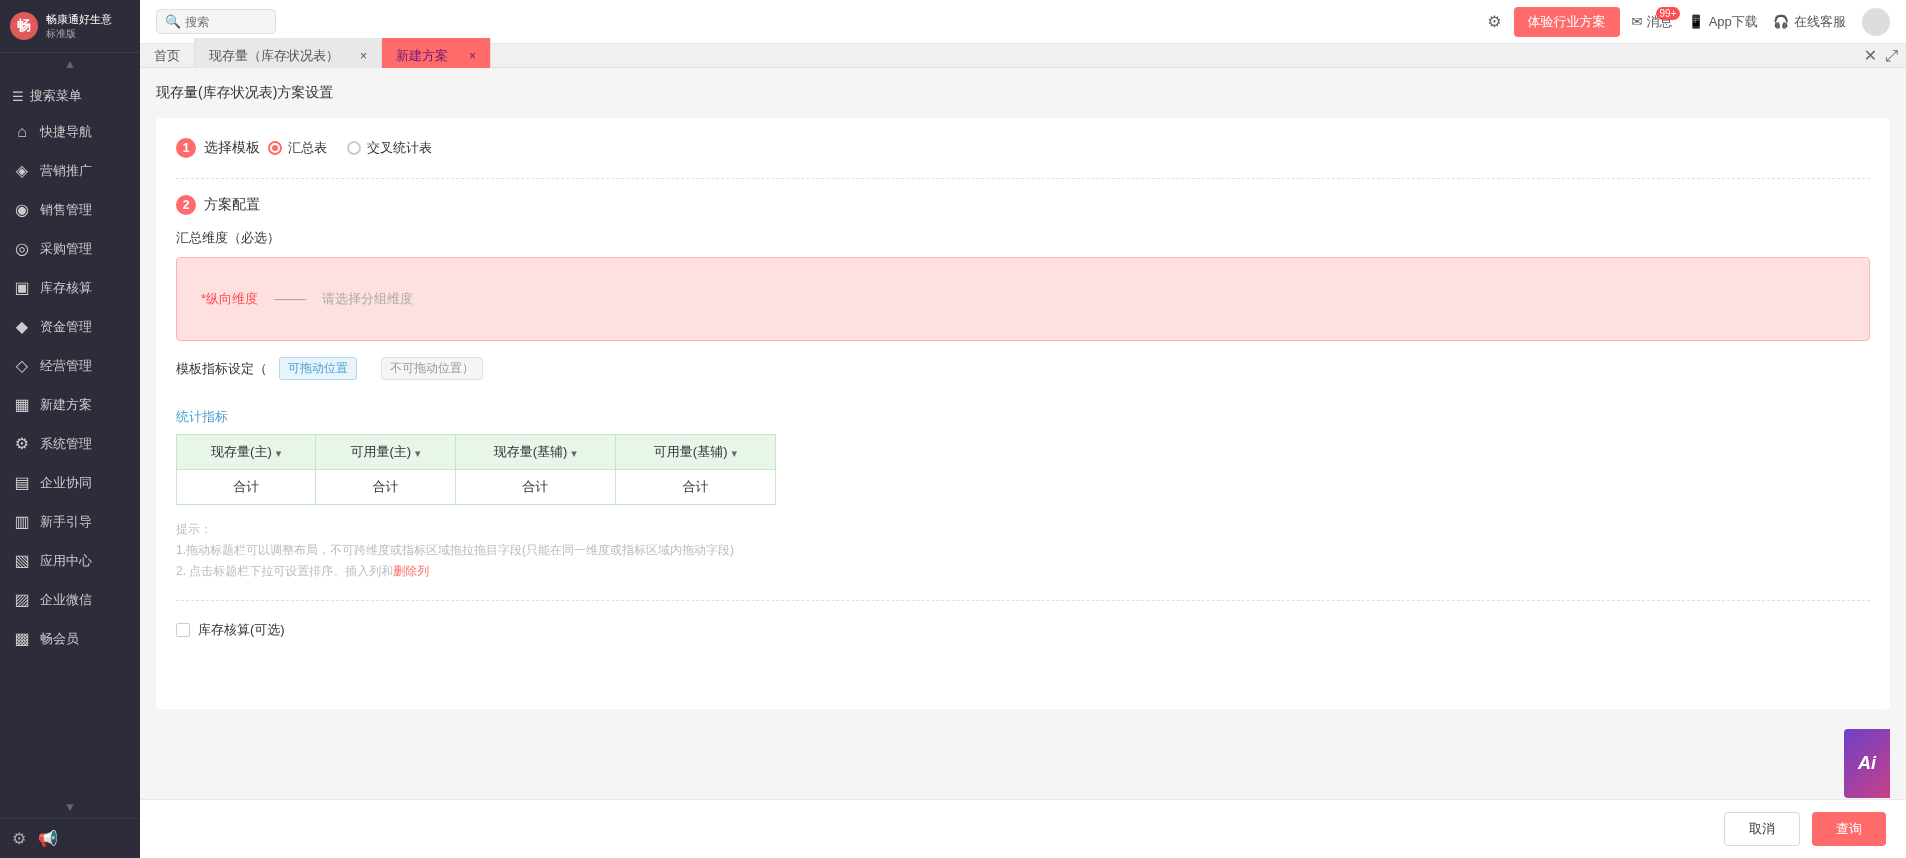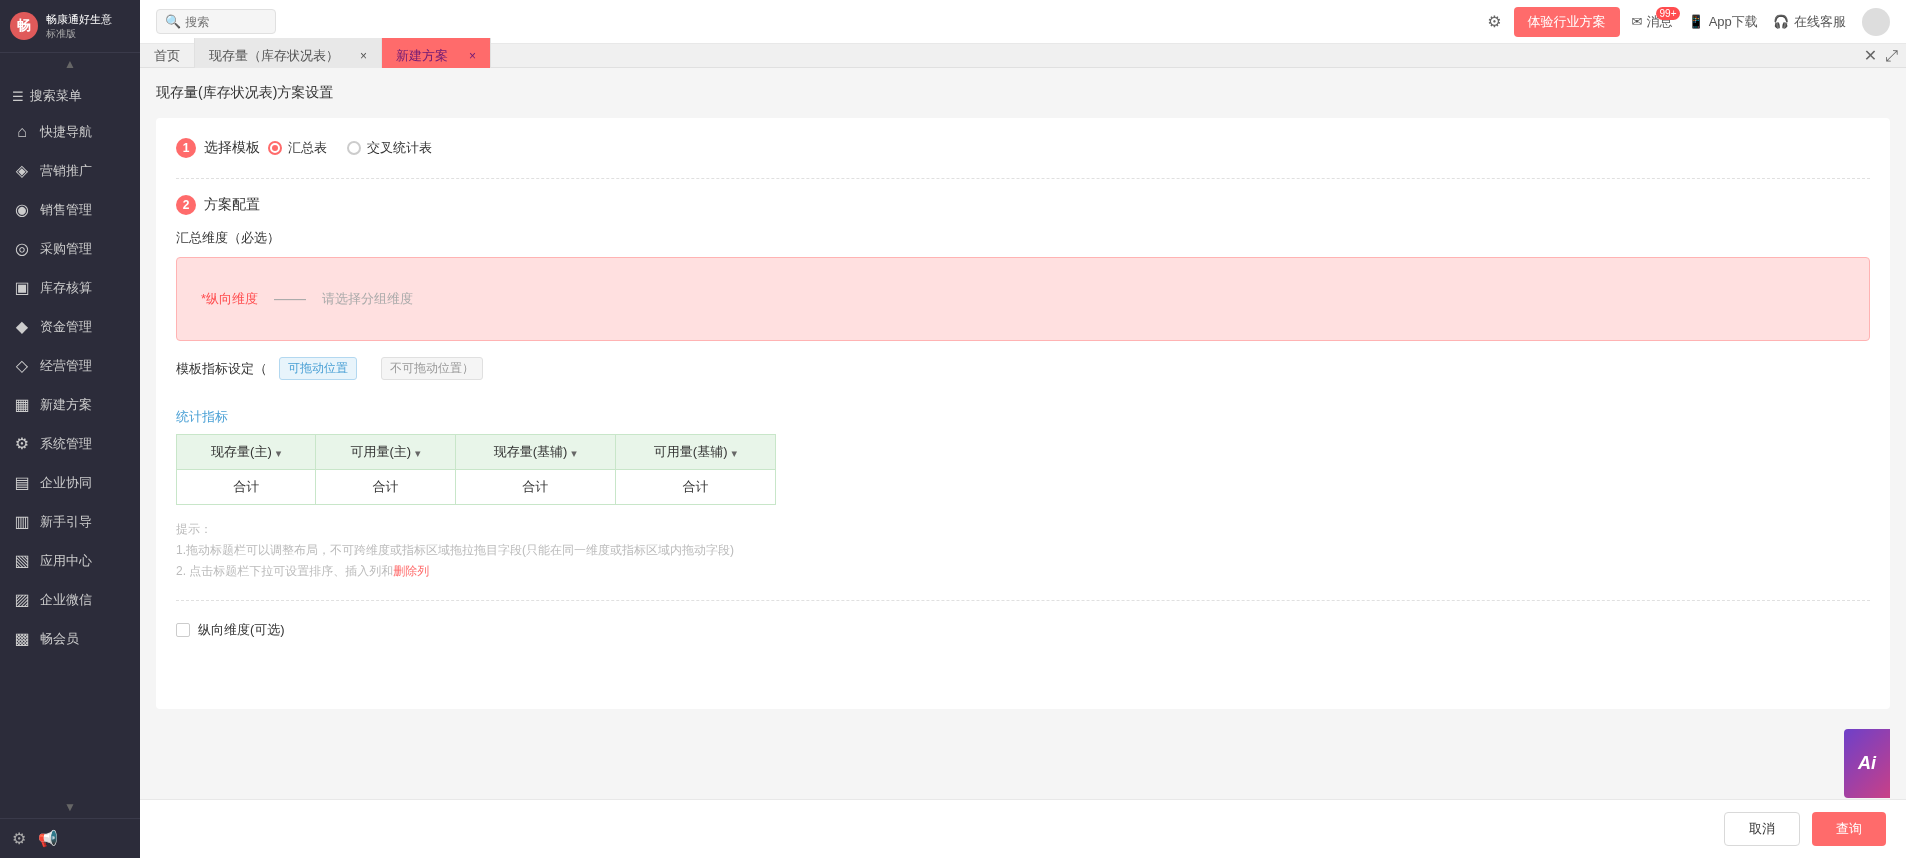--- a/index.html
+++ b/index.html
@@ -684,21 +684,21 @@
           <div class="tip-line">
             2. 点击标题栏下拉可设置排序、插入列和<span class="link">删除列</span>
           </div>
         </div>
       </div>
 
       <hr class="dashed-divider">
 
       <div class="bottom-section">
         <div class="checkbox-custom"></div>
-        <span>纵向维度(可选)</span>
+        <span>库存核算(可选)</span>
       </div>
 
       <div style="height: 50px;"></div>
     </div>
   </div>
 </div>
 
 <div class="footer-bar">
   <button class="btn-cancel">取消</button>
   <button class="btn-query">查询</button>

